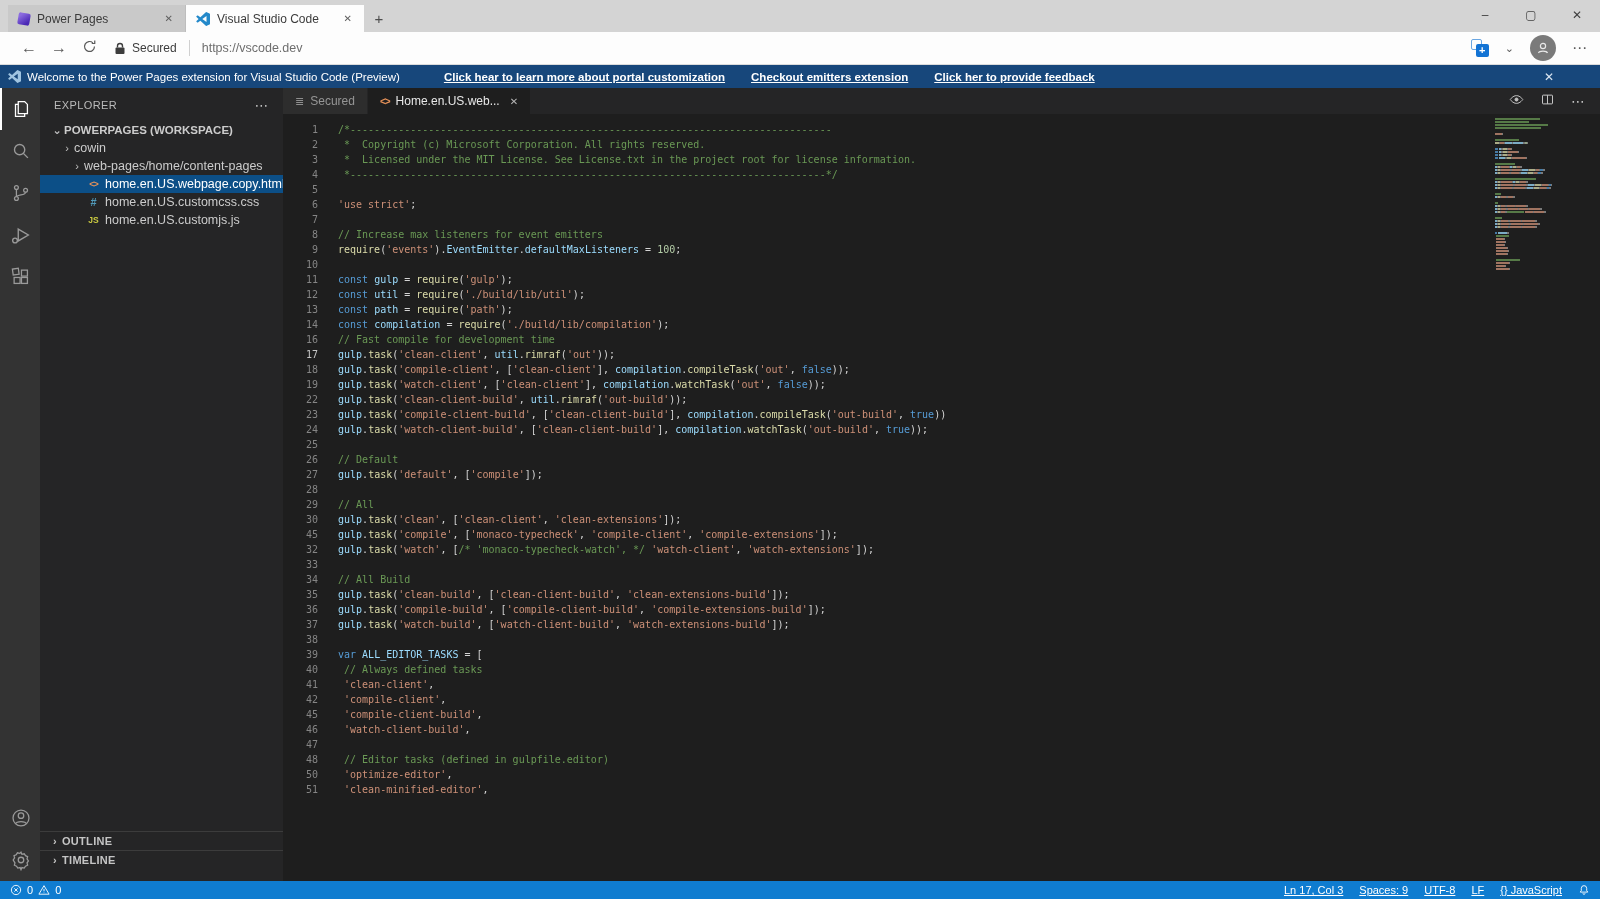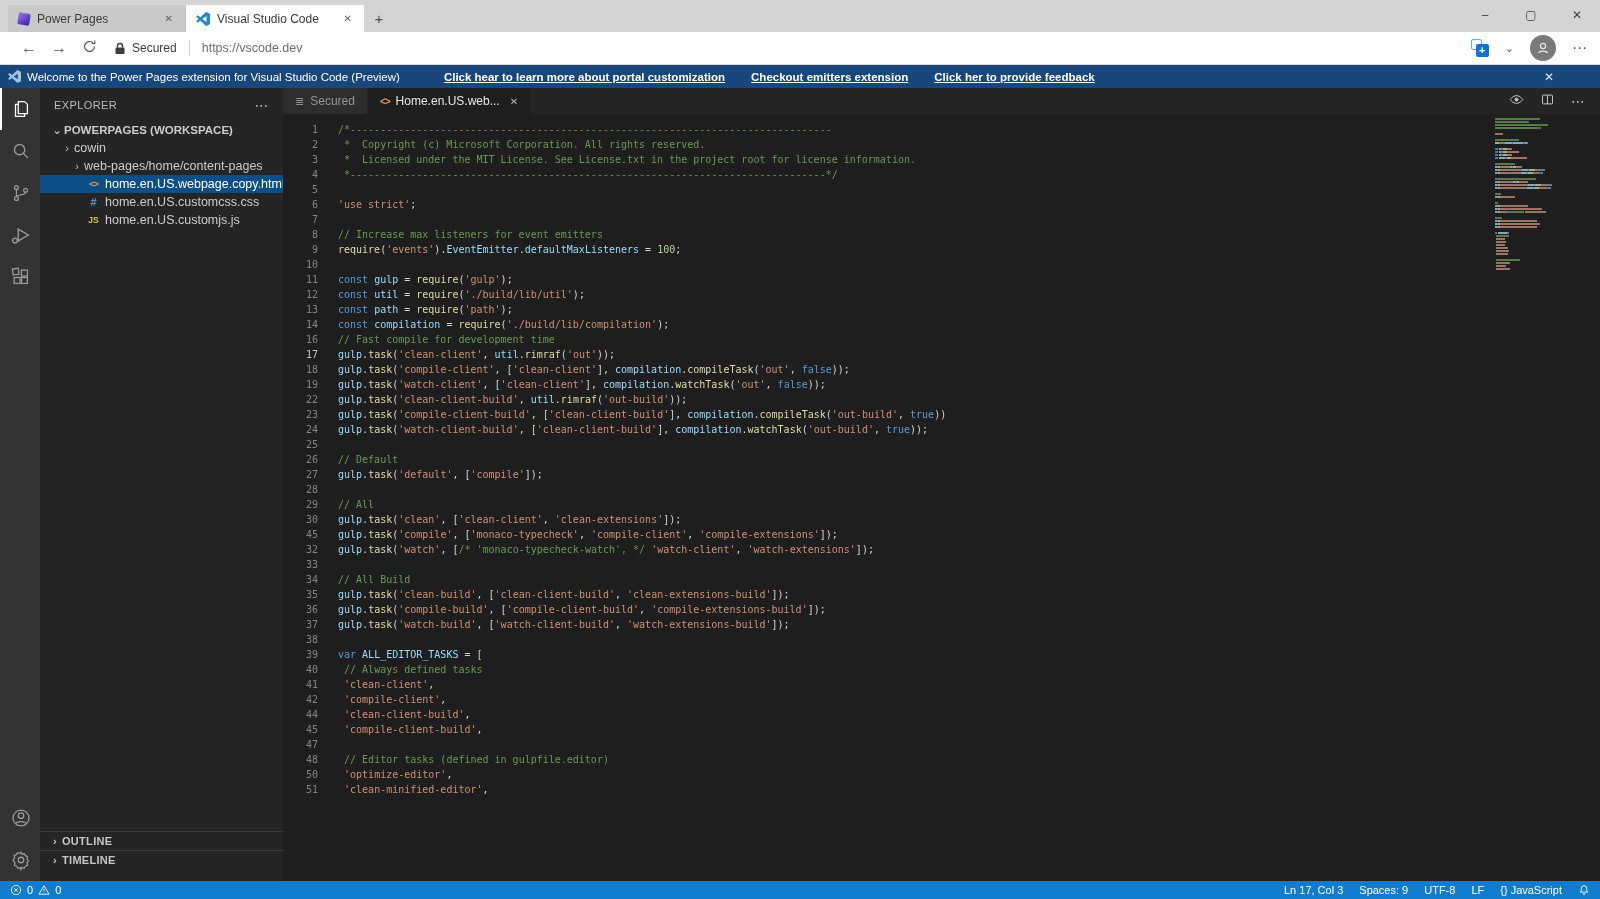--- a/index.html
+++ b/index.html
@@ -83,21 +83,21 @@
 
   .minimap { position:absolute; top:30px; right:10px; width:98px; padding-left:3px; }
   .mm-line { height:2px; margin-bottom:1px; white-space:nowrap; font-size:0; }
   .mm-line span { display:inline-block; height:2px; opacity:.75; }
   .mm-c{background:#6A9955} .mm-k{background:#569CD6} .mm-v{background:#9CDCFE} .mm-f{background:#DCDCAA}
   .mm-s{background:#CE9178} .mm-n{background:#B5CEA8} .mm-p{background:#9a9a9a} .mm-b{background:#569CD6}
 
   
   .statusbar { height:18px; background:#0f7cd0; color:#ffffff; display:flex; align-items:center; padding:0 10px; font-size:11px; }
   .st-left { display:flex; align-items:center; gap:5px; }
-  .st-right { margin-left:auto; display:flex; gap:16px; }
+  .st-right { margin-left:auto; display:flex; gap:16px;text-decoration:underline; }
   .st-item { display:flex; align-items:center; gap:4px; cursor:pointer; }
   .statusbar svg { width:12px; height:12px; }
 </style>
 </head>
 <body>
 
 <div class="tabstrip">
   <div class="btab">
     <span class="pp-favicon"></span>
     <span class="btab-title">Power Pages</span>
@@ -442,26 +442,26 @@
           </div>
           <div class="cl">
             <span class="ln">41</span>
             <span class="ct"><span class="tk-p"> </span><span class="tk-s">'clean-client'</span><span class="tk-p">,</span></span>
           </div>
           <div class="cl">
             <span class="ln">42</span>
             <span class="ct"><span class="tk-p"> </span><span class="tk-s">'compile-client'</span><span class="tk-p">,</span></span>
           </div>
           <div class="cl">
-            <span class="ln">44</span>
-            <span class="ct"><span class="tk-p"> </span><span class="tk-s">'clean-client-build'</span><span class="tk-p">,</span></span>
-          </div>
-          <div class="cl">
             <span class="ln">45</span>
             <span class="ct"><span class="tk-p"> </span><span class="tk-s">'compile-client-build'</span><span class="tk-p">,</span></span>
+          </div>
+          <div class="cl">
+            <span class="ln">46</span>
+            <span class="ct"><span class="tk-p"> </span><span class="tk-s">'watch-client-build'</span><span class="tk-p">,</span></span>
           </div>
           <div class="cl">
             <span class="ln">47</span>
             <span class="ct"></span>
           </div>
           <div class="cl">
             <span class="ln">48</span>
             <span class="ct"><span class="tk-p"> </span><span class="tk-c">// Editor tasks (defined in gulpfile.editor)</span></span>
           </div>
           <div class="cl">

